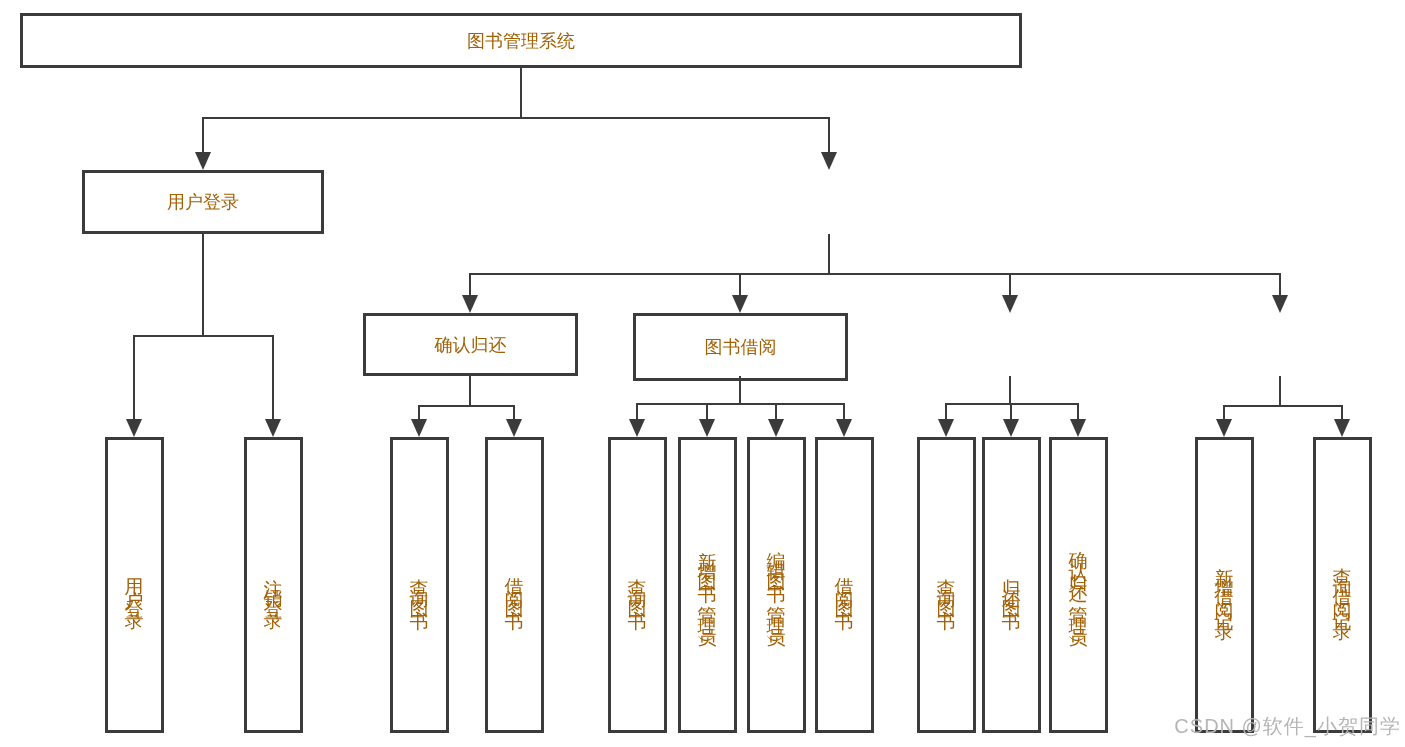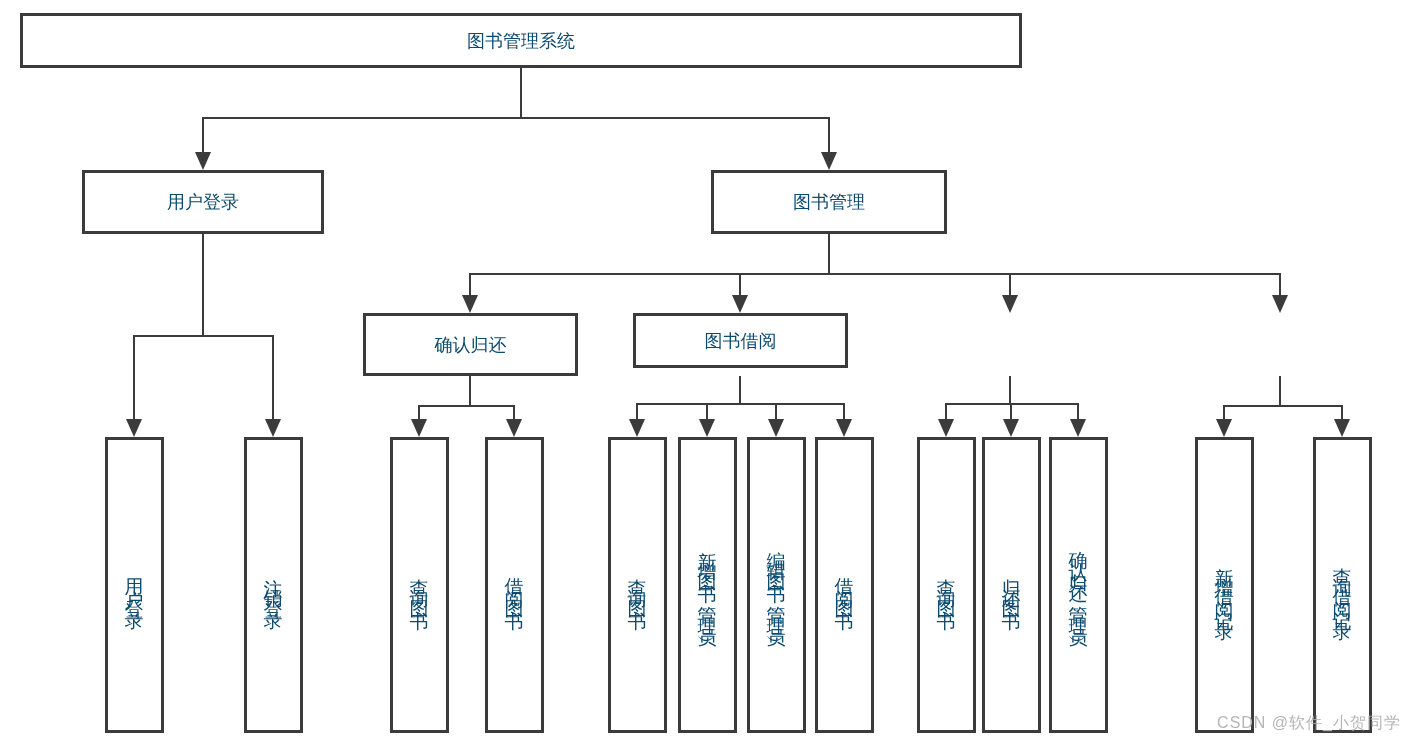--- a/index.html
+++ b/index.html
@@ -6,21 +6,21 @@
   body{font-family:"Liberation Sans","DejaVu Sans",sans-serif;}
   #stage{position:relative;width:1405px;height:747px;background:#ffffff;overflow:hidden;}
 
   .box{
     position:absolute;
     border:3px solid #3b3b3b;
     background:#ffffff;
     display:flex;
     align-items:center;
     justify-content:center;
-    color:#0c4a6e;
+    color:#a16207;
     font-size:18px;
     box-sizing:border-box;
     white-space:nowrap;
   }
   .vbox{
     writing-mode:vertical-rl;
     font-size:19px;
     letter-spacing:11px;
     line-height:1;
     white-space:normal;
@@ -32,39 +32,38 @@
     position:absolute;
     width:0;height:0;
     border-left:8px solid transparent;
     border-right:8px solid transparent;
     border-top:18px solid #3b3b3b;
   }
   .watermark{
     position:absolute;
     right:4px;
     top:713px;
-    font-size:16px;
+    font-size:20px;
     color:#b5b5b5;
     letter-spacing:1px;
   }
 </style>
 </head>
 <body>
 
 <div id="stage">
 
   <div class="box" style="left:20px;top:13px;width:1002px;height:55px;">图书管理系统</div>
 
   <div class="box" style="left:82px;top:170px;width:242px;height:64px;">用户登录</div>
 
-  <div class="box" style="left:711px;top:170px;width:236px;height:64px;">图书管理</div>
 
   <div class="box" style="left:363px;top:313px;width:215px;height:63px;">确认归还</div>
 
-  <div class="box" style="left:633px;top:313px;width:215px;height:55px;">图书借阅</div>
+  <div class="box" style="left:633px;top:313px;width:215px;height:68px;">图书借阅</div>
 
 
 
   <div class="box vbox" style="left:105px;top:437px;width:59px;height:296px;">用户登录</div>
   <div class="box vbox" style="left:244px;top:437px;width:59px;height:296px;">注销登录</div>
 
   <div class="box vbox" style="left:390px;top:437px;width:59px;height:296px;">查询图书</div>
   <div class="box vbox" style="left:485px;top:437px;width:59px;height:296px;">借阅图书</div>
 
   <div class="box vbox" style="left:608px;top:437px;width:59px;height:296px;">查询图书</div>

